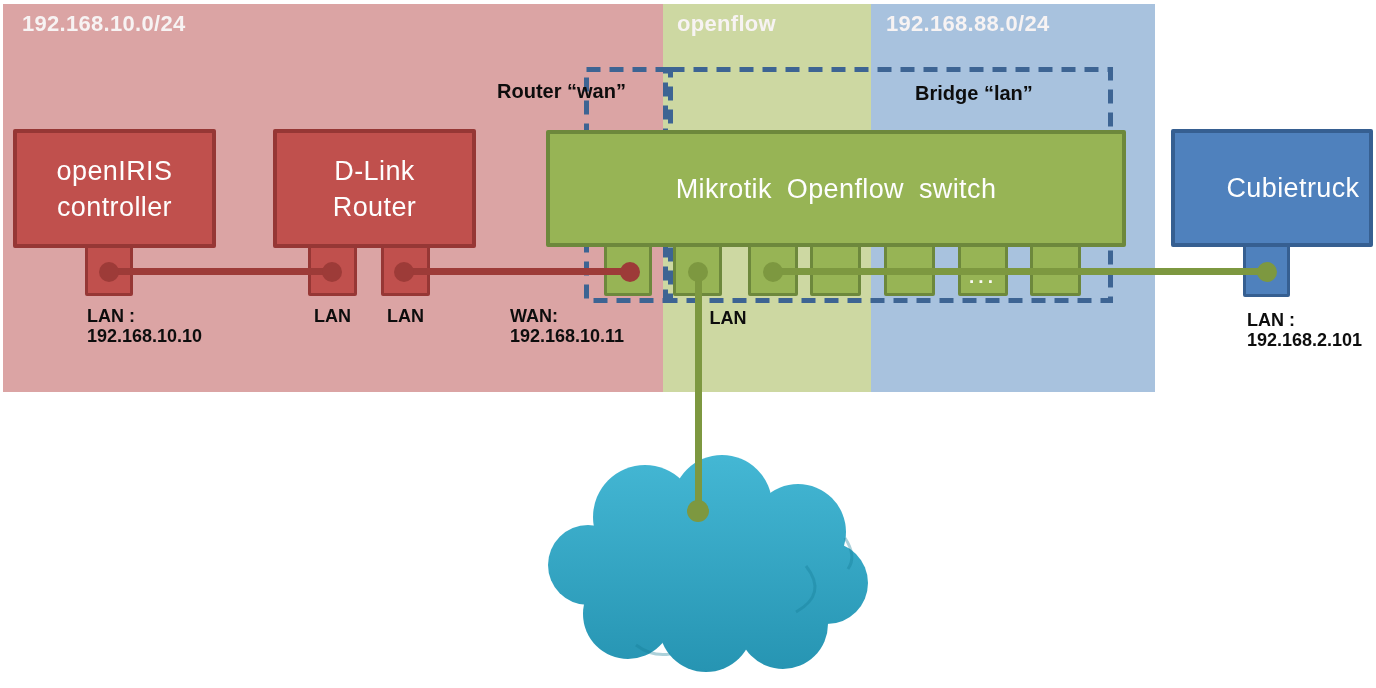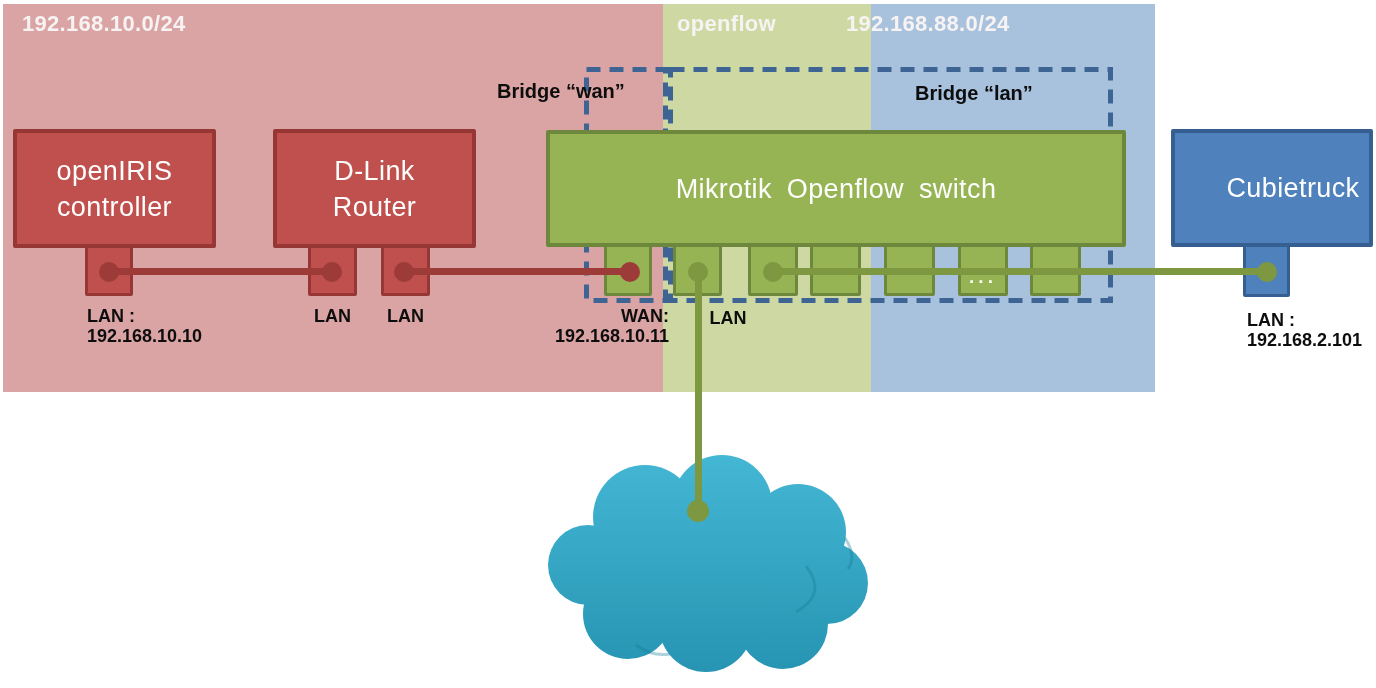--- a/index.html
+++ b/index.html
@@ -52,21 +52,21 @@
 <body>
 
 <div class="stage">
 
   <div class="band" style="left:3px;width:660px;background:var(--region-pink,#dba4a4);"></div>
   <div class="band" style="left:663px;width:208px;background:var(--region-green,#cdd8a2);"></div>
   <div class="band" style="left:871px;width:284px;background:var(--region-blue,#a8c2de);"></div>
 
   <div class="band-label" style="left:22px;top:11px;">192.168.10.0/24</div>
   <div class="band-label" style="left:677px;top:11px;">openflow</div>
-  <div class="band-label" style="left:846px;top:11px;">192.168.88.0/24</div>
+  <div class="band-label" style="left:886px;top:11px;">192.168.88.0/24</div>
 
   <svg class="underlay" width="1376" height="688" viewBox="0 0 1376 688">
     <defs>
       <linearGradient id="cloudGrad" x1="0" y1="455" x2="0" y2="680" gradientUnits="userSpaceOnUse">
         <stop offset="0" style="stop-color:var(--cloud-top,#44b7d4);"></stop>
         <stop offset="1" style="stop-color:var(--cloud-bottom,#2593b1);"></stop>
       </linearGradient>
     </defs>
     <rect x="586.5" y="69.5" width="79" height="231" fill="none" style="stroke:var(--dash,#3d6493);" stroke-width="5" stroke-dasharray="14 9"></rect>
     <rect x="670.5" y="69.5" width="440" height="231" fill="none" style="stroke:var(--dash,#3d6493);" stroke-width="5" stroke-dasharray="14 9"></rect>
@@ -81,21 +81,21 @@
       <circle cx="588" cy="565" r="40"></circle>
       <ellipse cx="708" cy="568" rx="122" ry="64"></ellipse>
     </g>
     <g fill="none" stroke="#157a96" stroke-opacity="0.35" stroke-width="3">
       <path d="M 845 538 q 12 18 3 31"></path>
       <path d="M 806 566 q 22 28 -10 46"></path>
       <path d="M 636 645 q 16 12 34 9"></path>
     </g>
   </svg>
 
-  <div class="bridge-label" style="left:497px;top:80px;">Bridge “wan”</div>
+  <div class="bridge-label" style="left:497px;top:80px;">Router “wan”</div>
   <div class="bridge-label" style="left:915px;top:82px;">Bridge “lan”</div>
 
   <div class="port red" style="left:85px;top:244px;width:48px;height:52px;"></div>
   <div class="port red" style="left:308px;top:244px;width:49px;height:52px;"></div>
   <div class="port red" style="left:381px;top:244px;width:49px;height:52px;"></div>
   <div class="port green" style="left:604px;top:243px;width:48px;height:53px;"></div>
   <div class="port green" style="left:673px;top:243px;width:49px;height:53px;"></div>
   <div class="port green" style="left:748px;top:243px;width:50px;height:53px;"></div>
   <div class="port green" style="left:810px;top:243px;width:51px;height:53px;"></div>
   <div class="port green" style="left:884px;top:243px;width:51px;height:53px;"></div>
@@ -137,21 +137,21 @@
   <div class="dot olive" style="left:687px;top:500px;width:22px;height:22px;"></div>
 
   <div class="ellipsis" style="left:958px;top:268px;width:50px;">...</div>
 
   <div class="plabel" style="left:87px;top:306px;">
     <div>LAN :</div>
     <div>192.168.10.10</div>
   </div>
   <div class="plabel" style="left:305px;top:306px;width:55px;text-align:center;">LAN</div>
   <div class="plabel" style="left:378px;top:306px;width:55px;text-align:center;">LAN</div>
-  <div class="plabel" style="left:529px;top:306px;width:140px;text-align:right;">
+  <div class="plabel" style="left:510px;top:306px;width:140px;text-align:left;">
     <div>WAN:</div>
     <div>192.168.10.11</div>
   </div>
   <div class="plabel" style="left:702px;top:308px;width:52px;text-align:center;">LAN</div>
   <div class="plabel" style="left:1247px;top:310px;">
     <div>LAN :</div>
     <div>192.168.2.101</div>
   </div>
 
 

